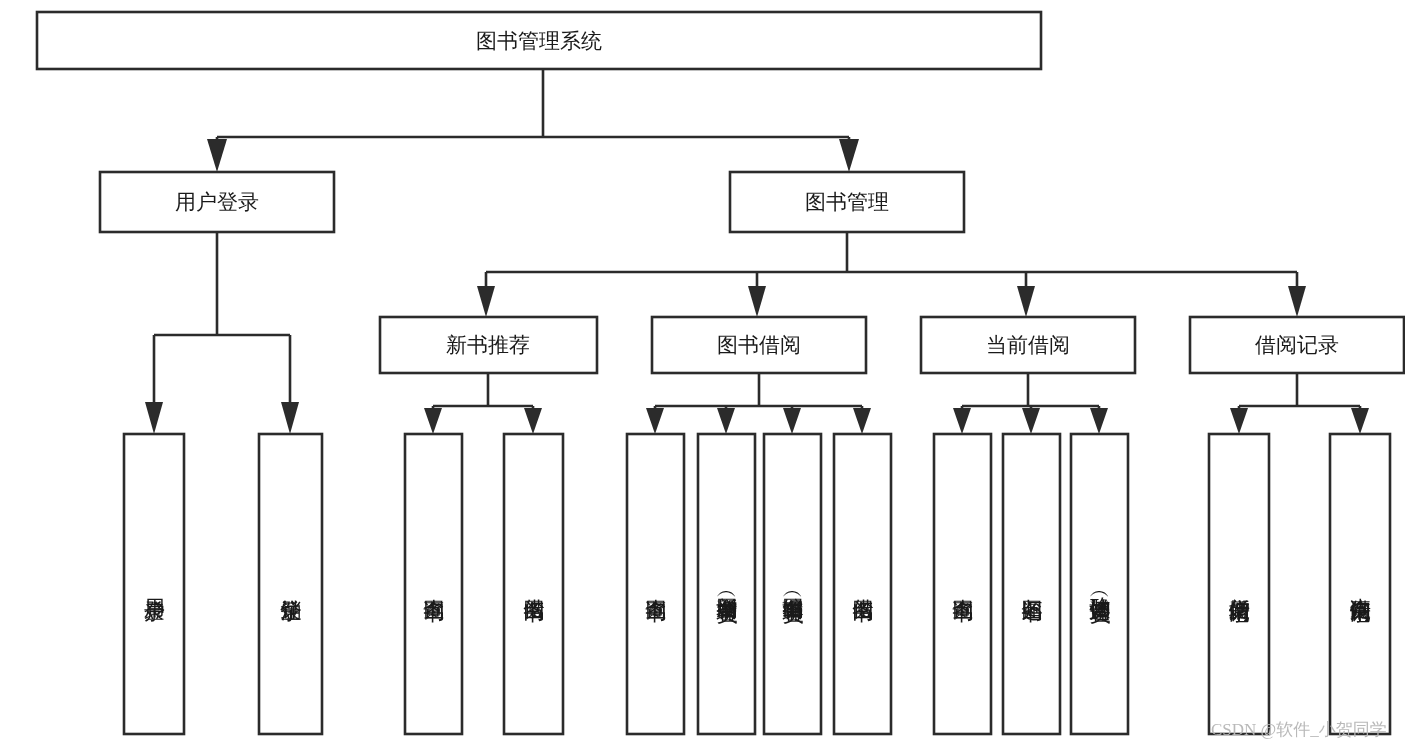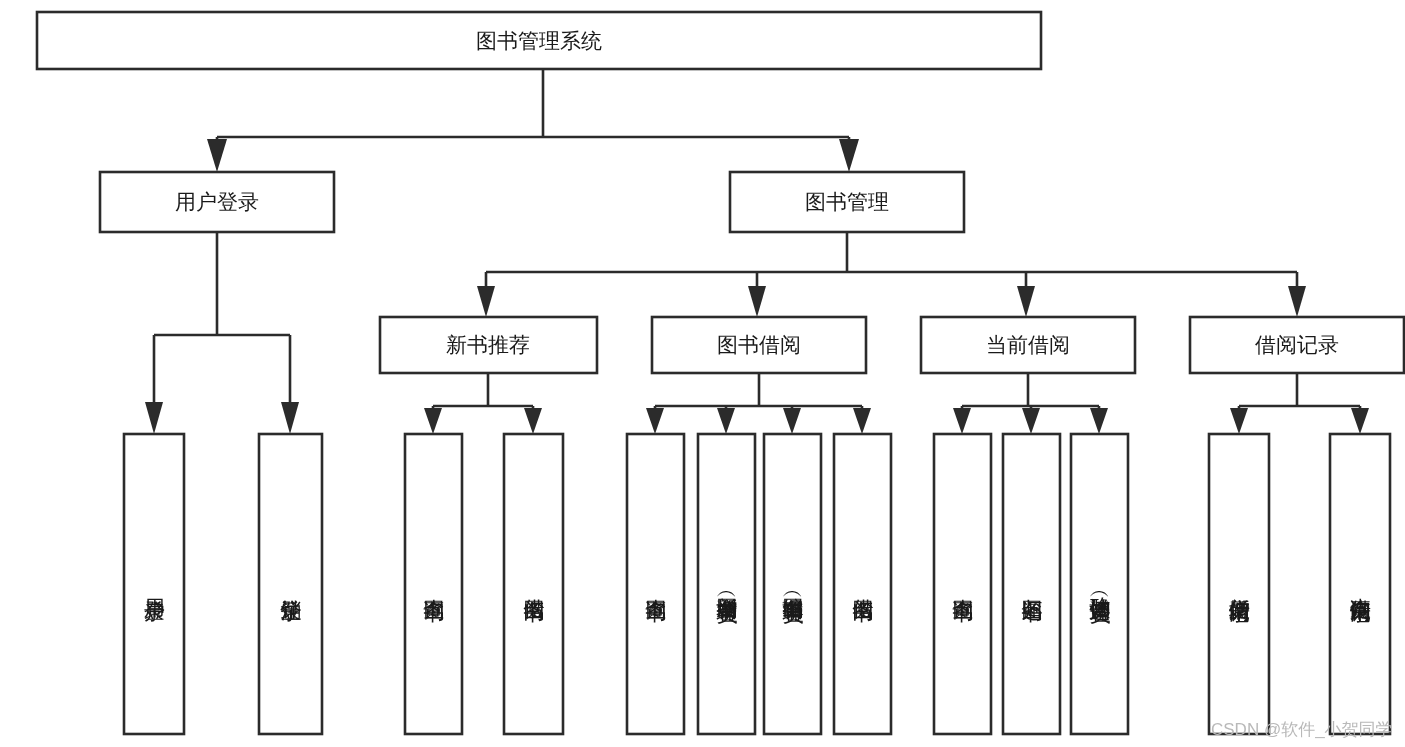--- a/index.html
+++ b/index.html
@@ -59,21 +59,21 @@
     letter-spacing: 1px;
     color: #1a1a1a;
     display: flex;
     align-items: center;
     justify-content: center;
     white-space: nowrap;
     pointer-events: none;
   }
   .watermark {
     position: absolute;
-    font-family: Liberation Sans, sans-serif;
+    font-family: Liberation Serif, serif;
     font-size: 17px;
     color: #b9b9b9;
     white-space: nowrap;
   }
 </style>
 </head>
 <body>
 
 <div id="diagram-root">
 

